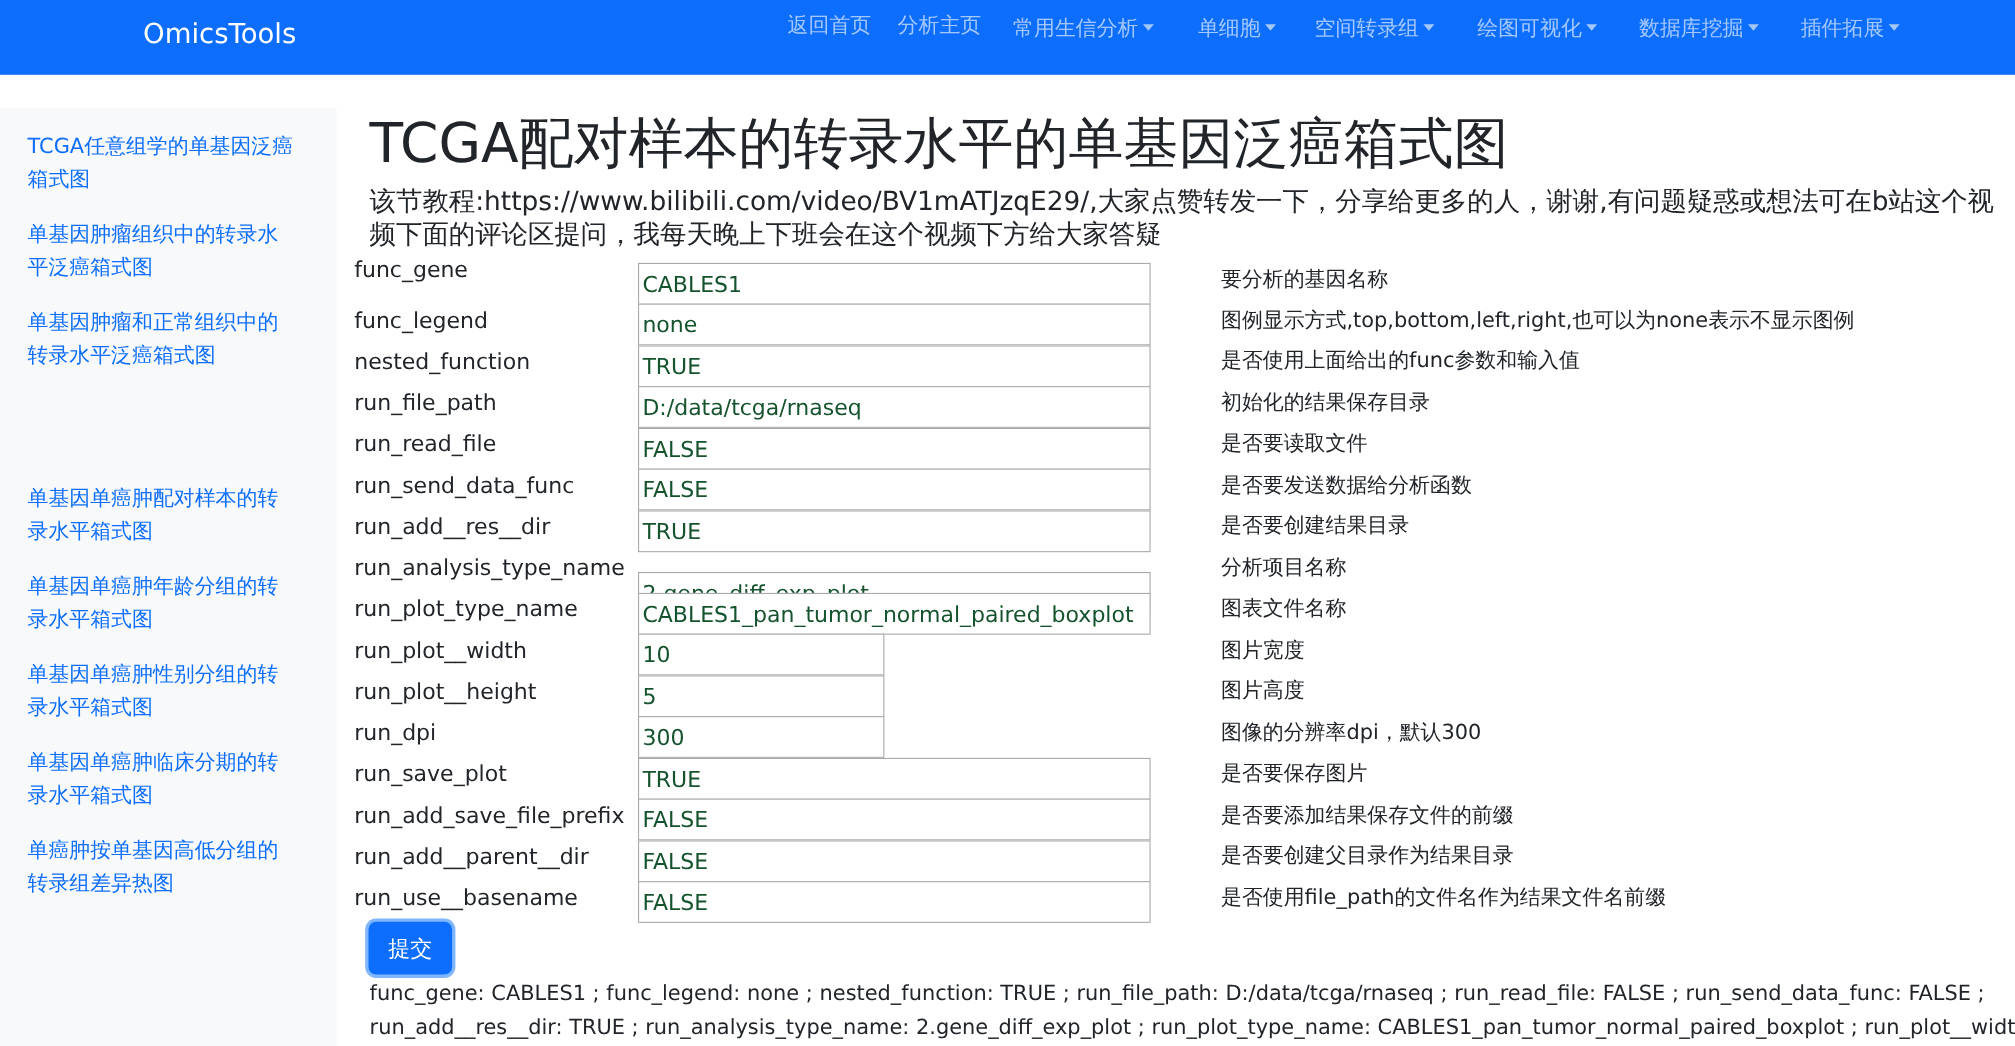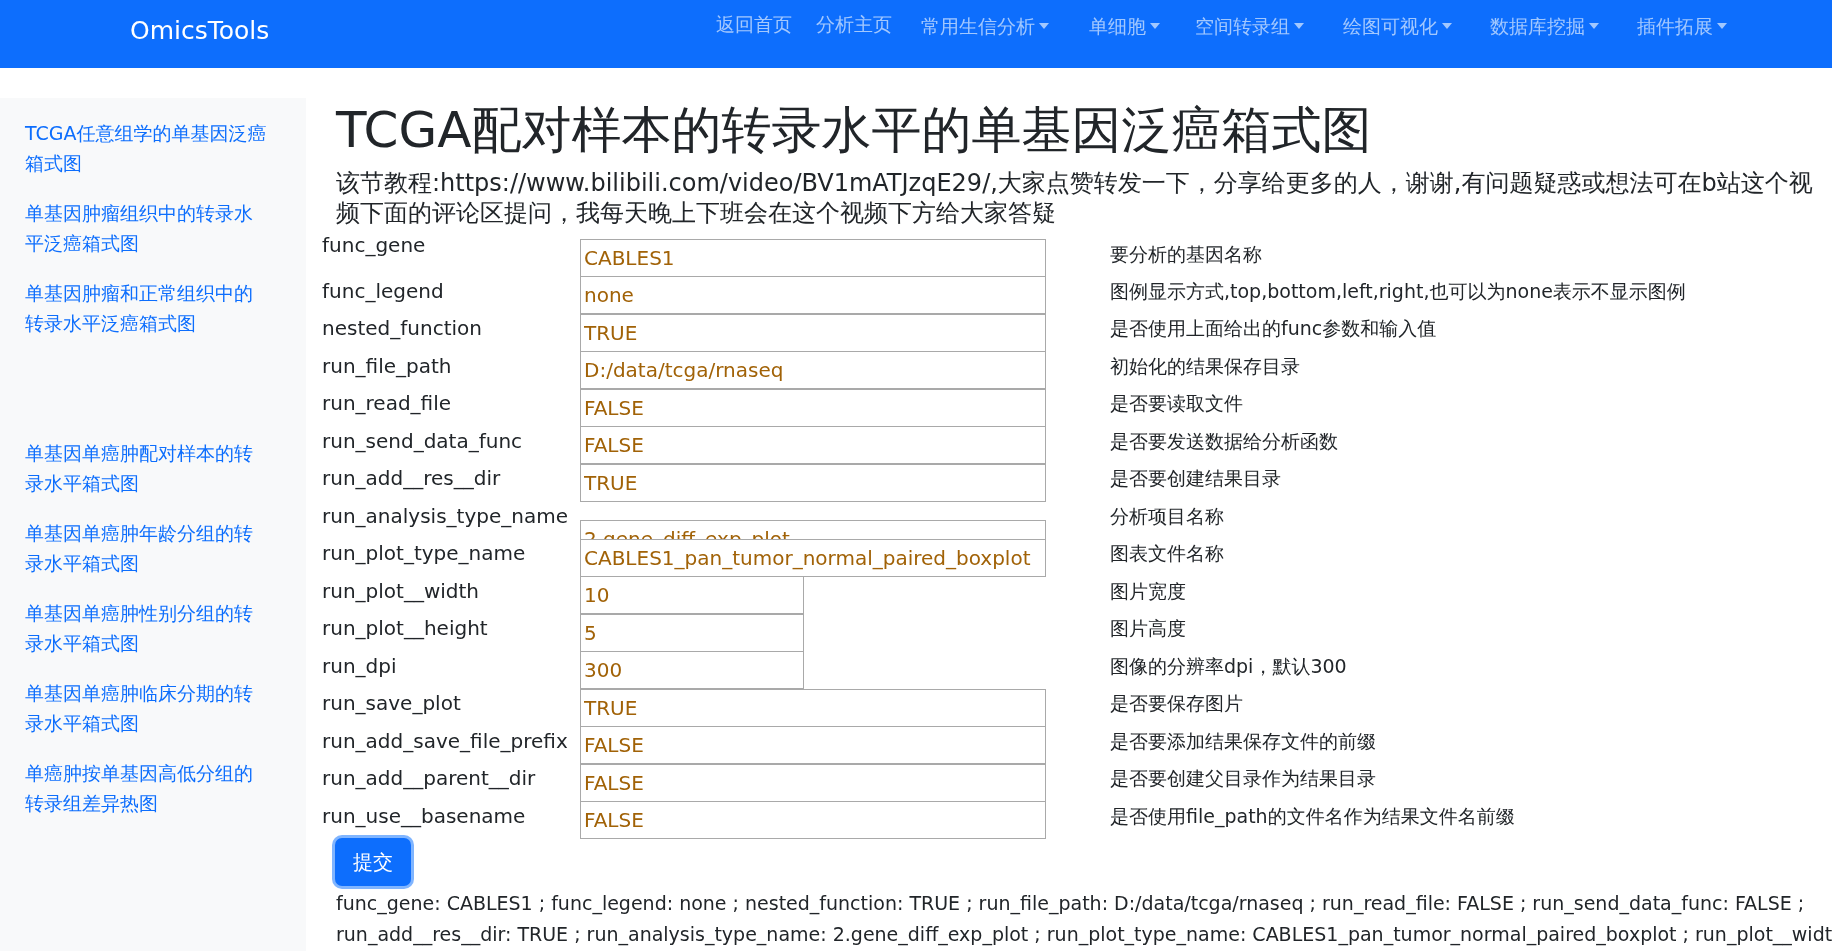--- a/index.html
+++ b/index.html
@@ -3,35 +3,35 @@
 <meta charset="utf-8">
 <style>
   * { box-sizing: border-box; margin: 0; padding: 0; }
   html, body { width: 1832px; height: 951px; overflow: hidden; background: #ffffff; }
   body { font-family: "DejaVu Sans", "Liberation Sans", sans-serif; color: #212529; position: relative; }
 
   
   .navbar { position: absolute; left: 0; top: 0; width: 1832px; height: 68px; background: #0d6efd; }
   .brand { position: absolute; left: 130px; top: 14px; font-size: 25px; color: #ffffff; line-height: 34px; text-decoration: none; }
   .nav-item { position: absolute; top: 14px; font-size: 19px; color: rgba(255,255,255,0.62); white-space: nowrap; line-height: 24px; }
-  .nav-item.plain { top: 12px; }
+  .nav-item.plain { top: 12px; font-family: Liberation Mono, monospace; }
   .caret { display: inline-block; width: 0; height: 0; border-left: 5px solid transparent; border-right: 5px solid transparent; border-top: 6px solid rgba(255,255,255,0.62); margin-left: 4px; vertical-align: 4px; }
 
   
   .sidebar { position: absolute; left: 0; top: 98px; width: 306px; height: 853px; background: #f8f9fa; }
   .side-item { position: absolute; left: 5px; width: 285px; padding: 10px 20px 10px 20px; font-size: 19px; line-height: 30px; color: #0d6efd; border-radius: 8px; }
   .side-item.active { background: #0d6efd; color: #ffffff; }
   .side-item.active .focus-ring { position: absolute; left: 10px; top: 5px; width: 258px; height: 72px; border: 1px solid #8e3a6c; pointer-events: none; }
 
   
   .title { position: absolute; left: 336px; top: 96px; font-size: 50px; line-height: 68px; color: #212529; white-space: nowrap; font-weight: 400; }
   .intro { position: absolute; left: 336px; top: 168px; width: 1500px; font-size: 24px; line-height: 30px; color: #212529; }
 
   .row-label { position: absolute; left: 322px; font-size: 20px; line-height: 26px; color: #212529; white-space: nowrap; }
-  .row-input { position: absolute; left: 580px; height: 38px; border: 1.5px solid #a9a9a9; background: #ffffff; font-family: "DejaVu Sans", "Liberation Sans", sans-serif; font-size: 20px; color: #a16207; padding: 12px 3px; outline: none; }
+  .row-input { position: absolute; left: 580px; height: 38px; border: 1.5px solid #a9a9a9; background: #ffffff; font-family: "DejaVu Sans", "Liberation Sans", sans-serif; font-size: 20px; color: #14532d; padding: 12px 3px; outline: none; }
   .row-input.wide { width: 466px; }
   .row-input.narrow { width: 224px; }
   .row-desc { position: absolute; left: 1110px; font-size: 19px; line-height: 26px; color: #212529; white-space: nowrap; }
 
   .submit-btn { position: absolute; left: 335px; top: 838px; width: 76px; height: 48px; background: #0d6efd; color: #ffffff; border: none; border-radius: 7px; font-size: 20px; box-shadow: 0 0 0 3px #80b5ff; font-family: "DejaVu Sans", "Liberation Sans", sans-serif; cursor: pointer; }
 
   .summary { position: absolute; left: 336px; top: 888px; width: 1500px; font-size: 19px; line-height: 31px; color: #212529; white-space: nowrap; }
 </style>
 </head>
 <body>

